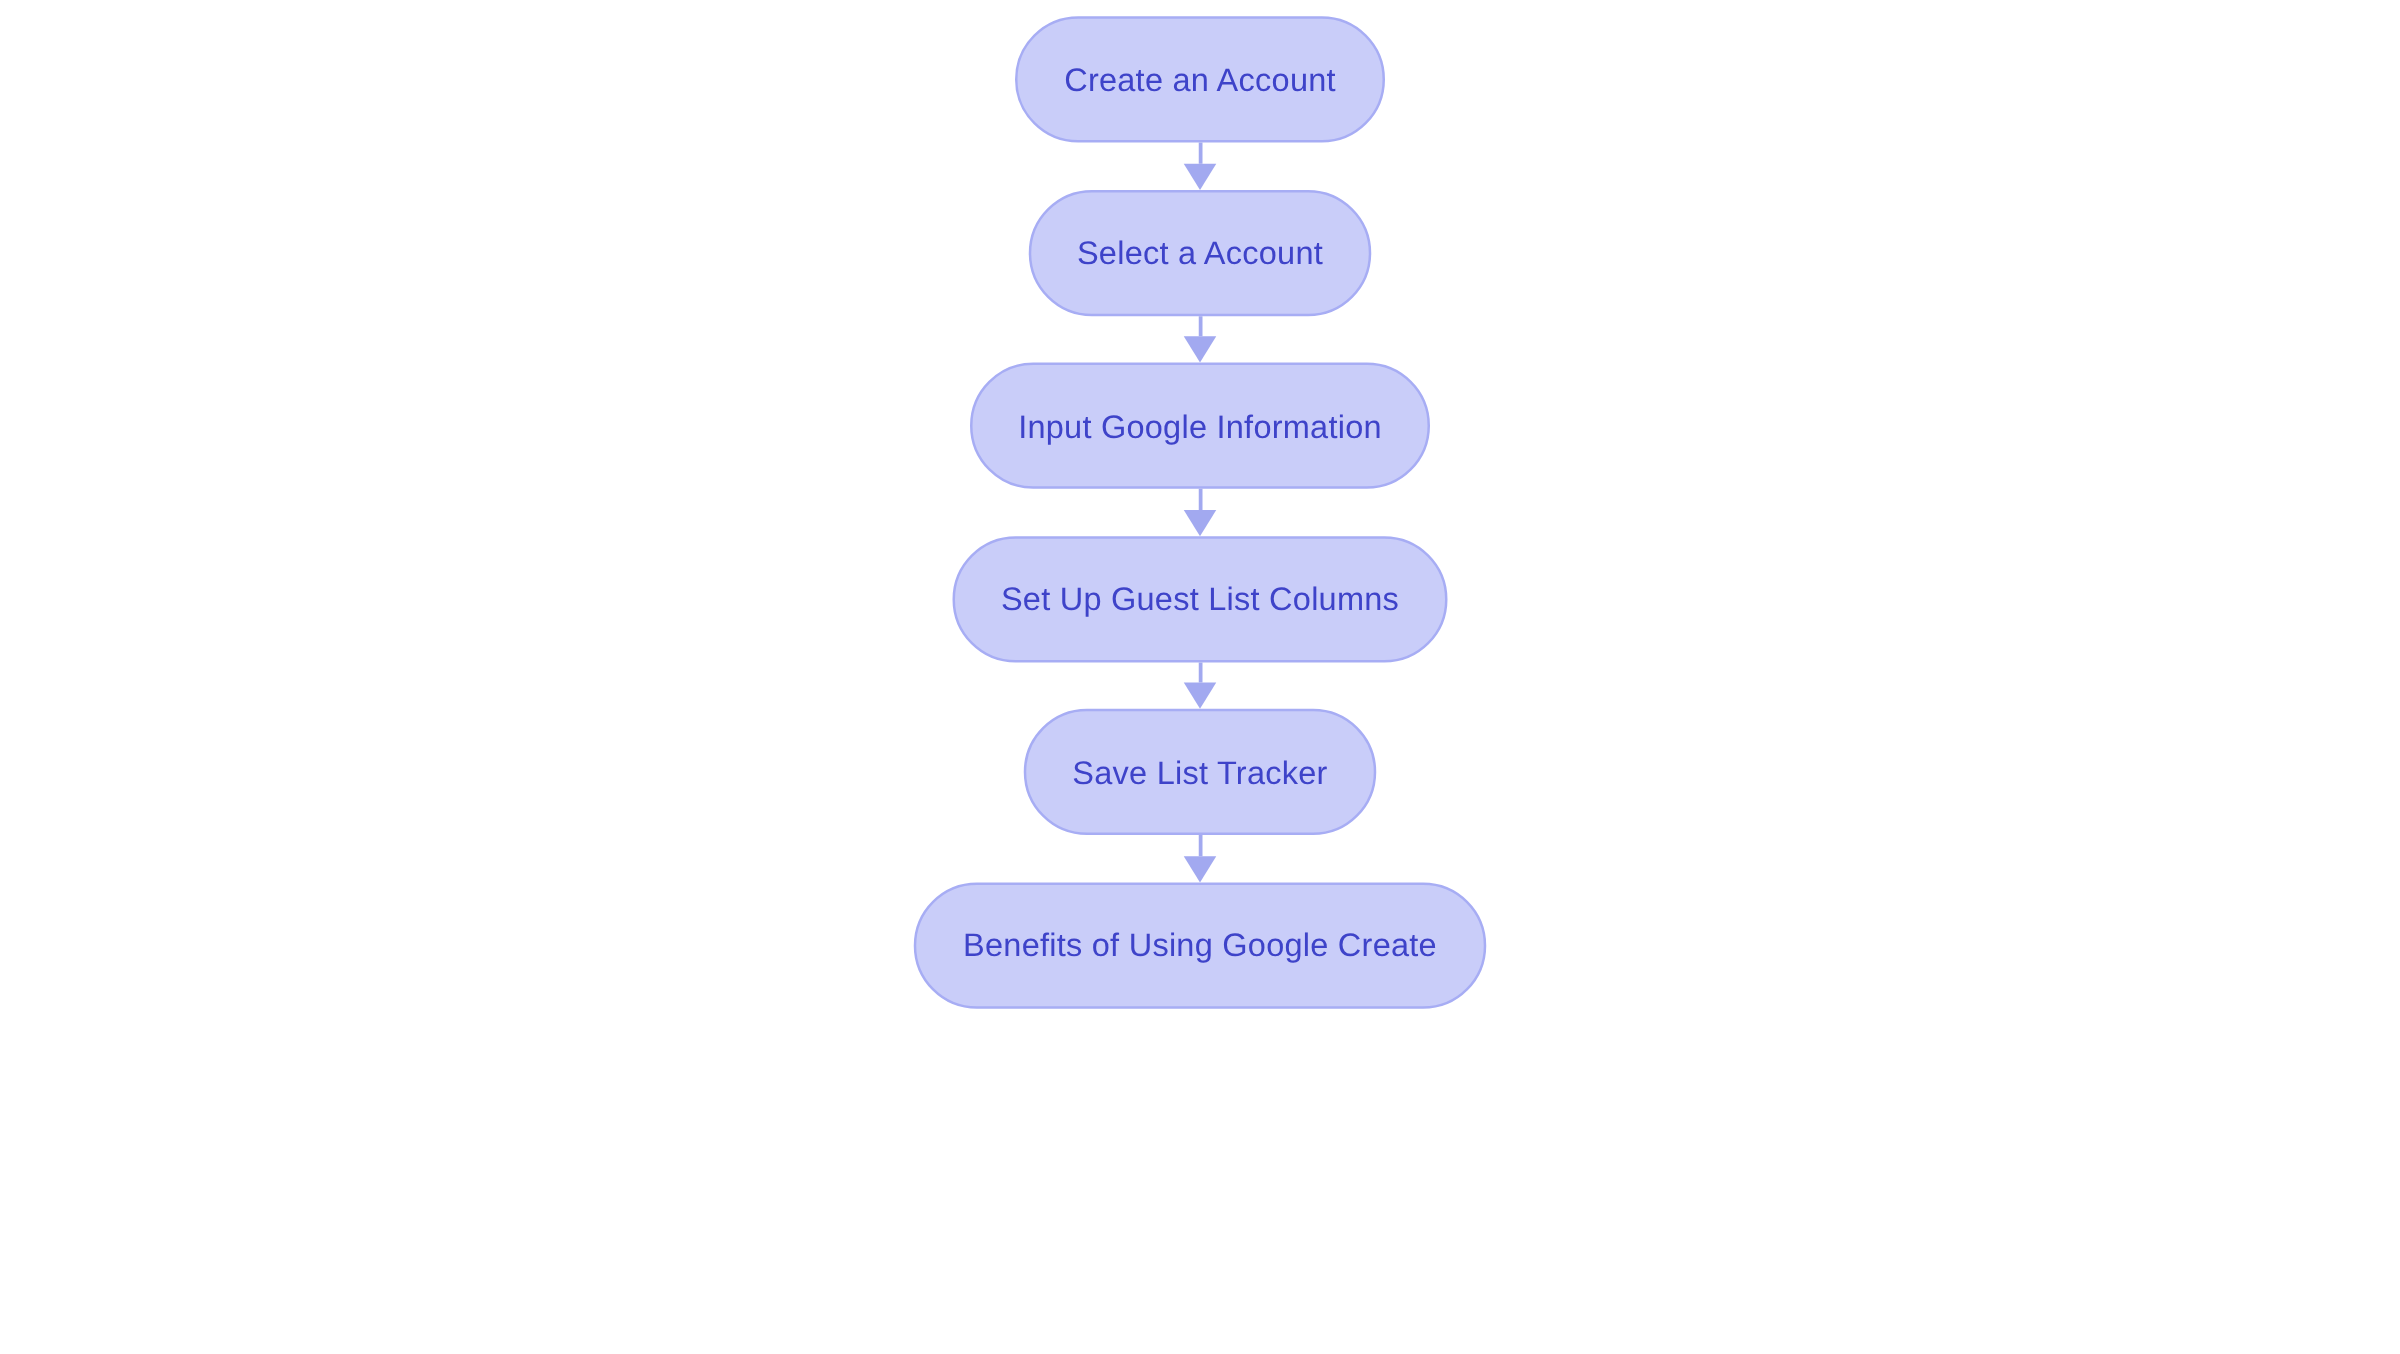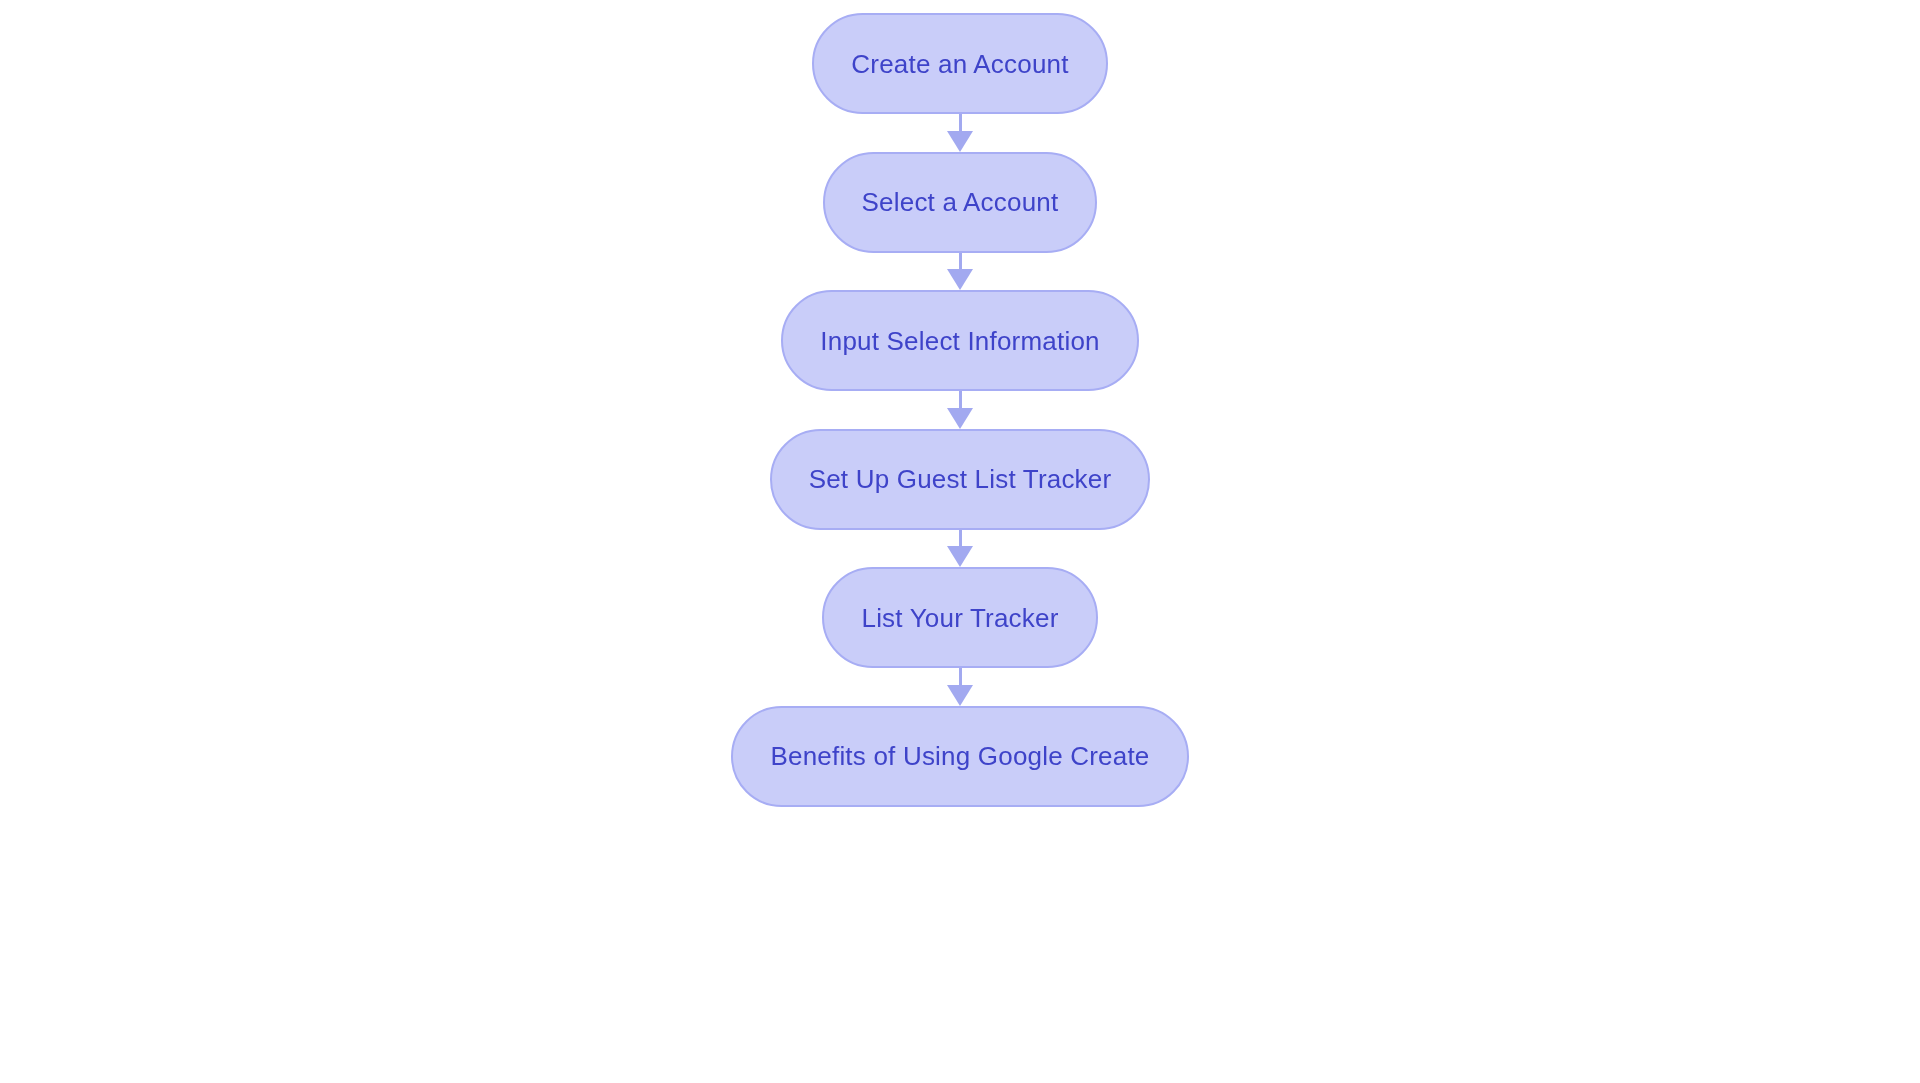--- a/index.html
+++ b/index.html
@@ -81,39 +81,39 @@
   <div class="node">
     <span class="node-label">Select a Account</span>
   </div>
 
   <div class="arrow">
     <div class="arrow-line"></div>
     <div class="arrow-head"></div>
   </div>
 
   <div class="node">
-    <span class="node-label">Input Select Information</span>
+    <span class="node-label">Input Google Information</span>
   </div>
 
   <div class="arrow">
     <div class="arrow-line"></div>
     <div class="arrow-head"></div>
   </div>
 
   <div class="node">
-    <span class="node-label">Set Up Guest List Tracker</span>
+    <span class="node-label">Set Up Guest List Columns</span>
   </div>
 
   <div class="arrow">
     <div class="arrow-line"></div>
     <div class="arrow-head"></div>
   </div>
 
   <div class="node">
-    <span class="node-label">List Your Tracker</span>
+    <span class="node-label">Save List Tracker</span>
   </div>
 
   <div class="arrow">
     <div class="arrow-line"></div>
     <div class="arrow-head"></div>
   </div>
 
   <div class="node">
     <span class="node-label">Benefits of Using Google Create</span>
   </div>

